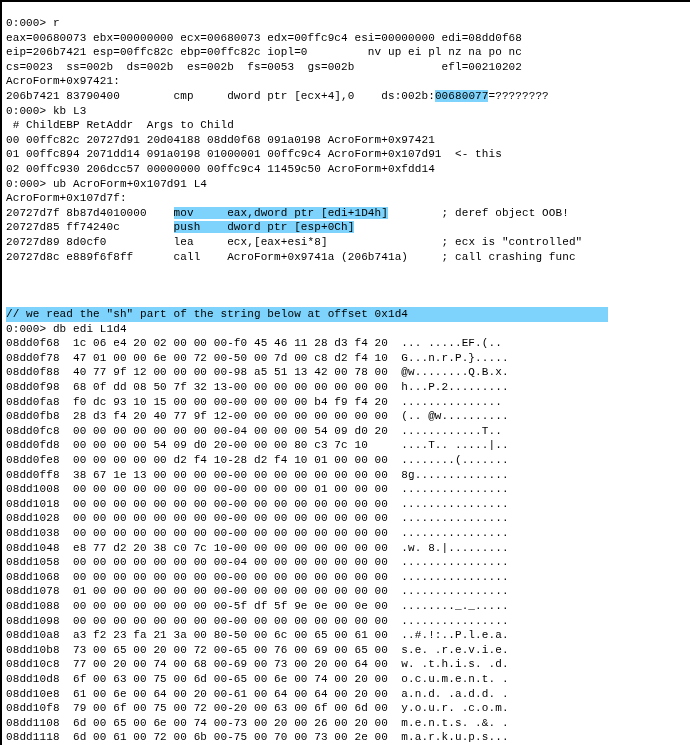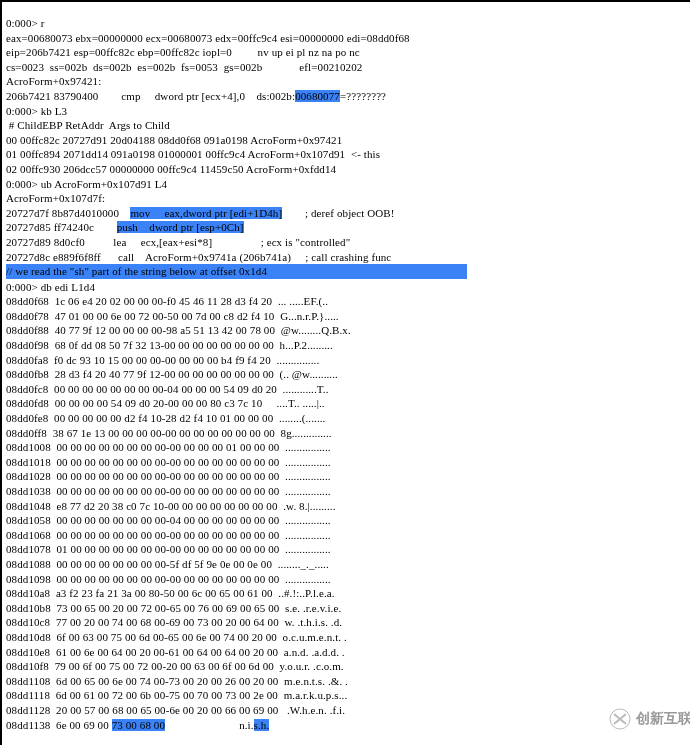--- a/index.html
+++ b/index.html
@@ -13,22 +13,22 @@
   }
   #debugger-output {
     font-family: "Courier New", Courier, monospace;
     font-size: 11px;
     line-height: 14.6px;
     white-space: pre;
     padding: 3px 4px;
     color: #000;
     letter-spacing: 0.1px;
   }
-  .row { display: block; font-family: Liberation Serif, serif; }
-  .hl { background: #3b82f6; }
+  .row { display: block; }
+  .hl { background: #7dd3fc; margin-top: 43px; }
   .watermark {
     position: absolute;
     right: 0px;
     bottom: 4px;
     font-family: sans-serif;
     font-size: 14px;
     color: #999;
     font-weight: bold;
     display: flex;
     align-items: center;

